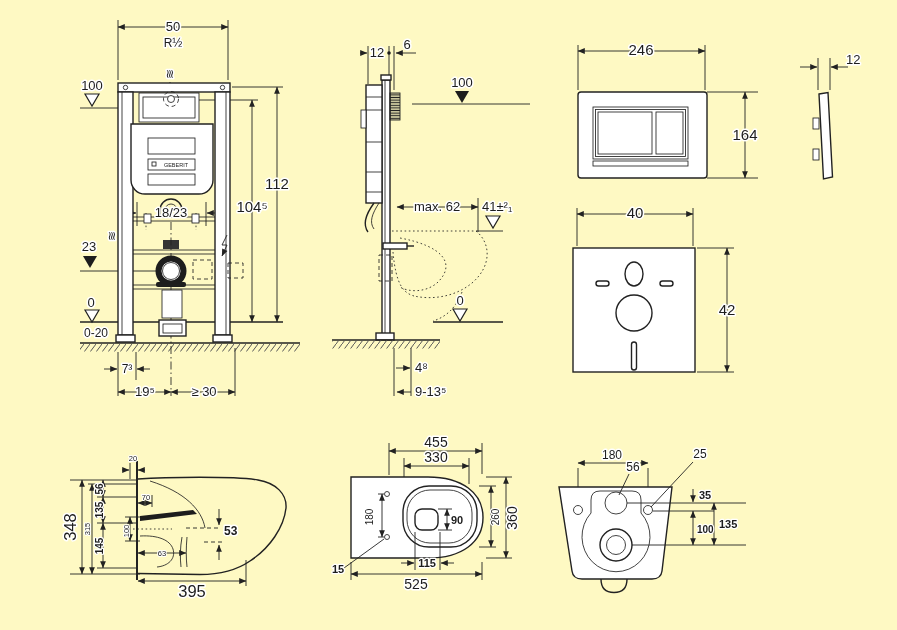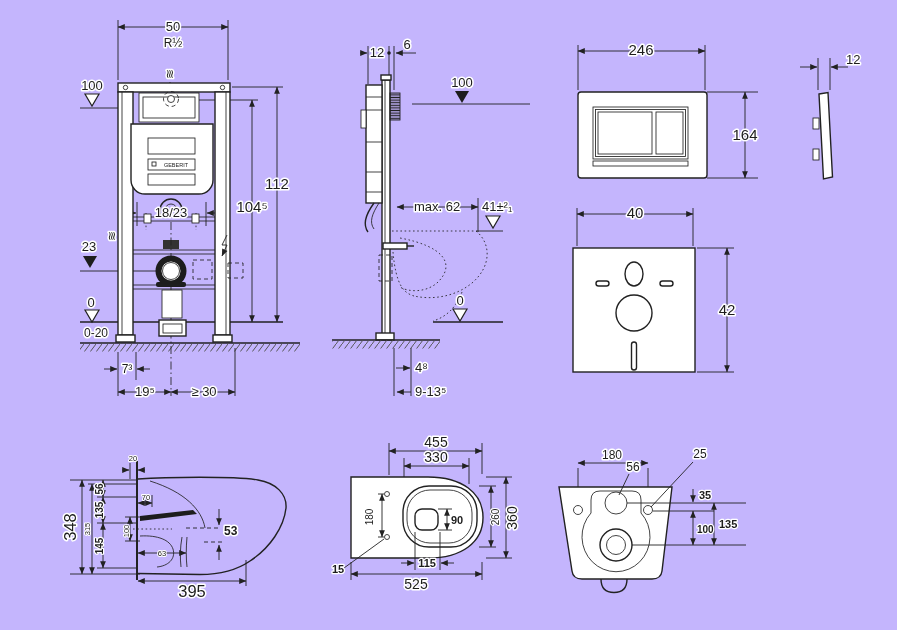--- a/index.html
+++ b/index.html
@@ -1,16 +1,16 @@
 <!DOCTYPE html>
 <html><head>
 <meta charset="utf-8">
 <style>
   html,body{margin:0;padding:0;background:#e8e8e8;}
-  .page{width:897px;height:630px;background:#c4b5fd;position:relative;margin:0 auto;
+  .page{width:897px;height:630px;background:#fef9c3;position:relative;margin:0 auto;
         font-family:"Liberation Sans","DejaVu Sans",sans-serif;}
   svg{display:block}
   svg text{font-family:"Liberation Sans","DejaVu Sans",sans-serif;fill:#1d1d1d;
            paint-order:stroke;stroke:#ffffff;stroke-width:3px;stroke-linejoin:round;
            text-anchor:middle;}
   text.st{text-anchor:start}
   .s5{font-size:5.5px;stroke-width:1.5px}.s7{font-size:7.5px;stroke-width:2px}
   .s10{font-size:10px;stroke-width:2.4px}.s11{font-size:11px;stroke-width:2.6px}
   .s12{font-size:12px}.s13{font-size:13px}.s14{font-size:14px}.s15{font-size:15px}.s16{font-size:16.5px}
   .b{font-weight:bold}

